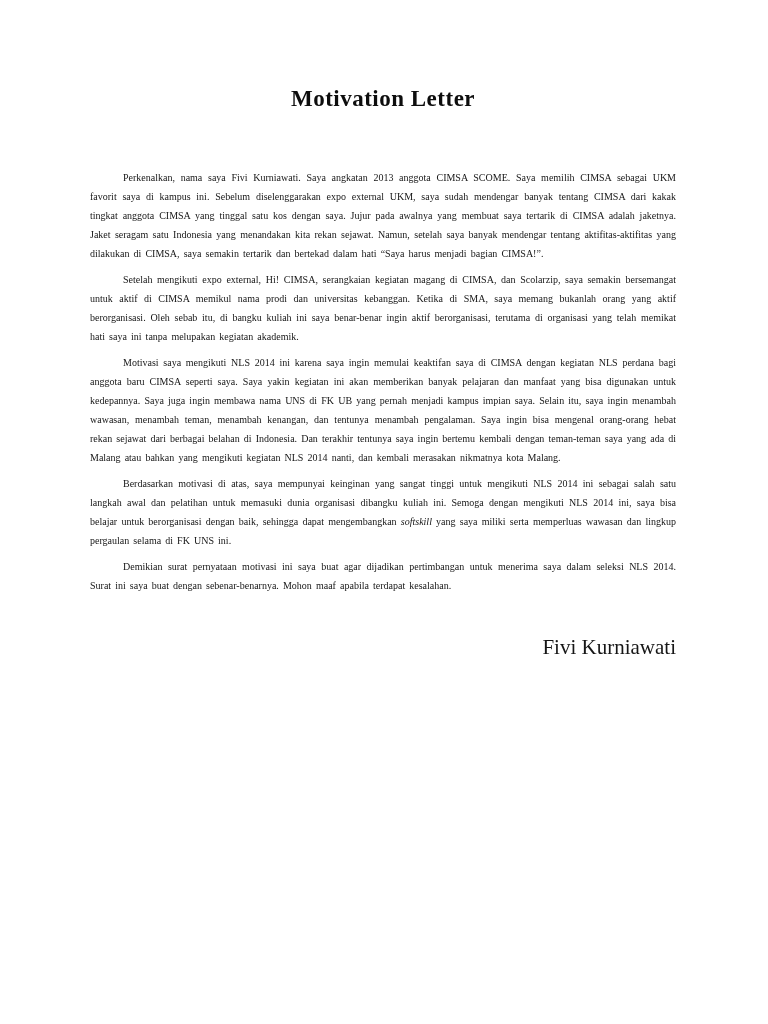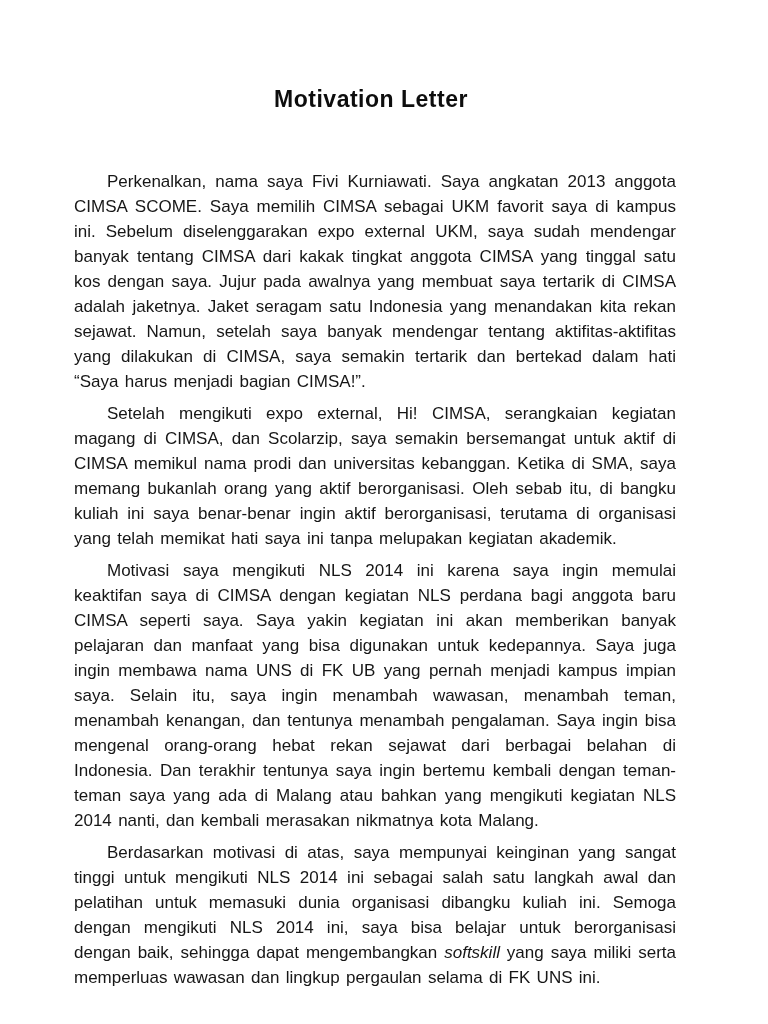--- a/index.html
+++ b/index.html
@@ -7,59 +7,59 @@
     padding: 0;
     background: #ffffff;
   }
   .page {
     position: relative;
     width: 768px;
     height: 1024px;
     margin: 0 auto;
     background: #ffffff;
     box-sizing: border-box;
-    padding: 62px 92px 0 66px;
-    font-family: Liberation Sans, sans-serif;
+    padding: 62px 92px 0 90px;
+    font-family: Liberation Serif, serif;
     color: #161616;
     overflow: hidden;
   }
   h1.doc-title {
     margin: 24px 0 0 0;
     text-align: center;
     font-size: 23px;
     font-weight: bold;
     letter-spacing: 0.5px;
     color: #0d0d0d;
   }
   .letter-body {
     margin-top: 56px;
   }
   p.para {
-    margin: 0 0 7px 8px;
-    font-size: 17px;
-    line-height: 25px;
+    margin: 0 0 7px 0;
+    font-size: 10px;
+    line-height: 19px;
     text-align: justify;
     text-indent: 33px;
     word-spacing: 1.6px;
   }
   p.para i {
     font-style: italic;
   }
   .closing {
     margin-top: 34px;
   }
   .place-date {
     margin: 0;
     font-size: 15.5px;
     line-height: 21.6px;
     text-align: right;
   }
   .signature-name {
-    margin: 42px 16px 0 0;
-    font-size: 15px;
+    margin: 42px 0 0 0;
+    font-size: 21px;
     line-height: 21.6px;
     text-align: right;
   }
 </style>
 </head>
 <body>
 
 <div class="page">
 
   <h1 class="doc-title">Motivation Letter</h1>
@@ -67,20 +67,21 @@
   <div class="letter-body">
 
     <p class="para">Perkenalkan, nama saya Fivi Kurniawati. Saya angkatan 2013 anggota CIMSA SCOME. Saya memilih CIMSA sebagai UKM favorit saya di kampus ini. Sebelum diselenggarakan expo external UKM, saya sudah mendengar banyak tentang CIMSA dari kakak tingkat anggota CIMSA yang tinggal satu kos dengan saya. Jujur pada awalnya yang membuat saya tertarik di CIMSA adalah jaketnya. Jaket seragam satu Indonesia yang menandakan kita rekan sejawat. Namun, setelah saya banyak mendengar tentang aktifitas-aktifitas yang dilakukan di CIMSA, saya semakin tertarik dan bertekad dalam hati “Saya harus menjadi bagian CIMSA!”.</p>
 
     <p class="para">Setelah mengikuti expo external, Hi! CIMSA, serangkaian kegiatan magang di CIMSA, dan Scolarzip, saya semakin bersemangat untuk aktif di CIMSA memikul nama prodi dan universitas kebanggan. Ketika di SMA, saya memang bukanlah orang yang aktif berorganisasi. Oleh sebab itu, di bangku kuliah ini saya benar-benar ingin aktif berorganisasi, terutama di organisasi yang telah memikat hati saya ini tanpa melupakan kegiatan akademik.</p>
 
     <p class="para">Motivasi saya mengikuti NLS 2014 ini karena saya ingin memulai keaktifan saya di CIMSA dengan kegiatan NLS perdana bagi anggota baru CIMSA seperti saya. Saya yakin kegiatan ini akan memberikan banyak pelajaran dan manfaat yang bisa digunakan untuk kedepannya. Saya juga ingin membawa nama UNS di FK UB yang pernah menjadi kampus impian saya. Selain itu, saya ingin menambah wawasan, menambah teman, menambah kenangan, dan tentunya menambah pengalaman. Saya ingin bisa mengenal orang-orang hebat rekan sejawat dari berbagai belahan di Indonesia. Dan terakhir tentunya saya ingin bertemu kembali dengan teman-teman saya yang ada di Malang atau bahkan yang mengikuti kegiatan NLS 2014 nanti, dan kembali merasakan nikmatnya kota Malang.</p>
 
     <p class="para"><span>Berdasarkan motivasi di atas, saya mempunyai keinginan yang sangat tinggi untuk mengikuti NLS 2014 ini sebagai salah satu langkah awal dan pelatihan untuk memasuki dunia organisasi dibangku kuliah ini. Semoga dengan mengikuti NLS 2014 ini, saya bisa belajar untuk berorganisasi dengan baik, sehingga dapat mengembangkan </span><i>softskill</i><span> yang saya miliki serta memperluas wawasan dan lingkup pergaulan selama di FK UNS ini.</span></p>
 
+    <p class="para">Demikian surat pernyataan motivasi ini saya buat agar dijadikan pertimbangan untuk menerima saya dalam seleksi NLS 2014. Surat ini saya buat dengan sebenar-benarnya. Mohon maaf apabila terdapat kesalahan.</p>
 
   </div>
 
   <div class="closing">
     <p class="signature-name">Fivi Kurniawati</p>
   </div>
 
 </div>
 
 </body></html>

